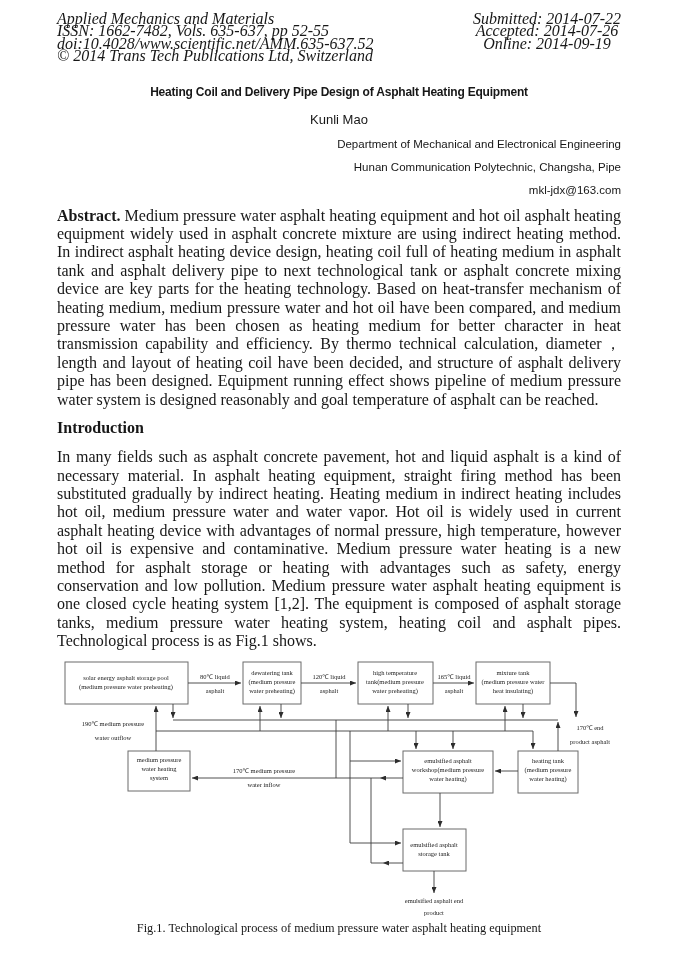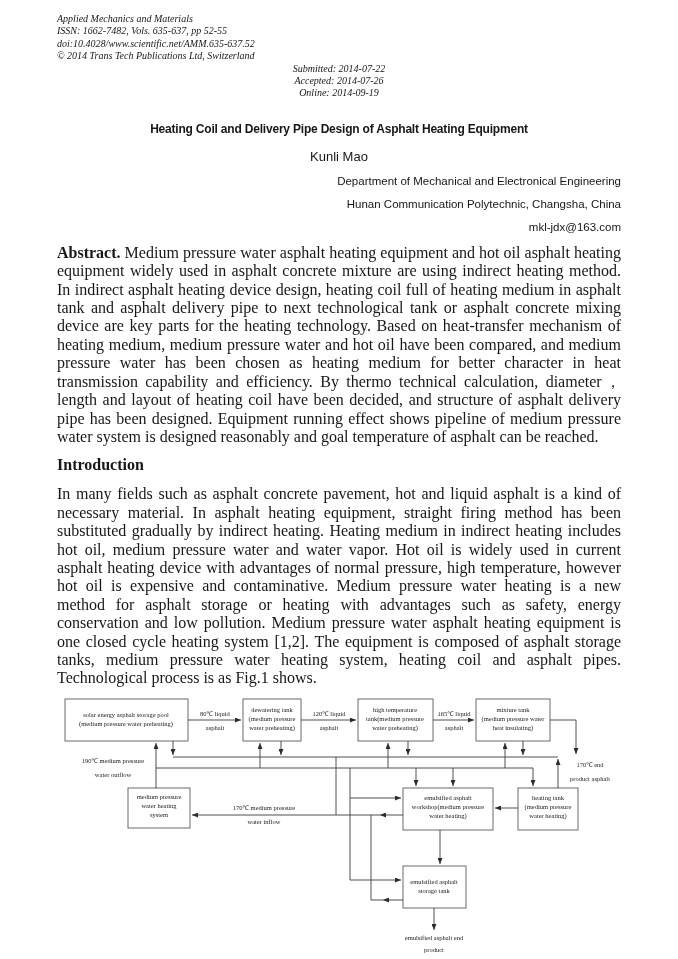--- a/index.html
+++ b/index.html
@@ -9,21 +9,21 @@
     margin:0 auto;
     background:#ffffff;
     color:#171717;
     overflow:hidden;
     box-sizing:border-box;
     padding:13px 57px 0 57px;
   }
   
   .hdr{display:flex;justify-content:space-between;
     font-family:"Liberation Serif",serif;font-style:italic;
-    font-size:10px;line-height:12.4px;flex-direction:column;}
+    font-size:16px;line-height:12.4px;}
   .hdr-right{text-align:center;}
   
   .title{margin-top:22px;text-align:center;
     font-family:"Liberation Sans",sans-serif;font-weight:bold;
     font-size:12px;letter-spacing:-0.2px;}
   .author{margin-top:13px;text-align:center;
     font-family:"Liberation Sans",sans-serif;font-size:13px;}
   .affil{margin-top:11px;text-align:right;
     font-family:"Liberation Sans",sans-serif;font-size:11.5px;}
   
@@ -65,21 +65,21 @@
     <div class="hdr-right">
       <div>Submitted: 2014-07-22</div>
       <div>Accepted: 2014-07-26</div>
       <div>Online: 2014-09-19</div>
     </div>
   </div>
 
   <div class="title">Heating Coil and Delivery Pipe Design of Asphalt Heating Equipment</div>
   <div class="author">Kunli Mao</div>
   <div class="affil">Department of Mechanical and Electronical Engineering</div>
-  <div class="affil">Hunan Communication Polytechnic, Changsha, China</div>
+  <div class="affil">Hunan Communication Polytechnic, Changsha, Pipe</div>
   <div class="affil">mkl-jdx@163.com</div>
 
 
   <p class="body-text"><b>Abstract.</b> <span>Medium pressure water asphalt heating equipment and hot oil asphalt heating equipment widely used in asphalt concrete mixture are using indirect heating method. In indirect asphalt heating device design, heating coil full of heating medium in asphalt tank and asphalt delivery pipe to next technological tank or asphalt concrete mixing device are key parts for the heating technology. Based on heat-transfer mechanism of heating medium, medium pressure water and hot oil have been compared, and medium pressure water has been chosen as heating medium for better character in heat transmission capability and efficiency. By thermo technical calculation, diameter，length and layout of heating coil have been decided, and structure of asphalt delivery pipe has been designed. Equipment running effect shows pipeline of medium pressure water system is designed reasonably and goal temperature of asphalt can be reached.</span></p>
 
   <div class="section-h">Introduction</div>
 
   <p class="body-text">In many fields such as asphalt concrete pavement, hot and liquid asphalt is a kind of necessary material. In asphalt heating equipment, straight firing method has been substituted gradually by indirect heating. Heating medium in indirect heating includes hot oil, medium pressure water and water vapor. Hot oil is widely used in current asphalt heating device with advantages of normal pressure, high temperature, however hot oil is expensive and contaminative. Medium pressure water heating is a new method for asphalt storage or heating with advantages such as safety, energy conservation and low pollution. Medium pressure water asphalt heating equipment is one closed cycle heating system [1,2]. The equipment is composed of asphalt storage tanks, medium pressure water heating system, heating coil and asphalt pipes. Technological process is as Fig.1 shows.</p>
 
   <div class="figure">

